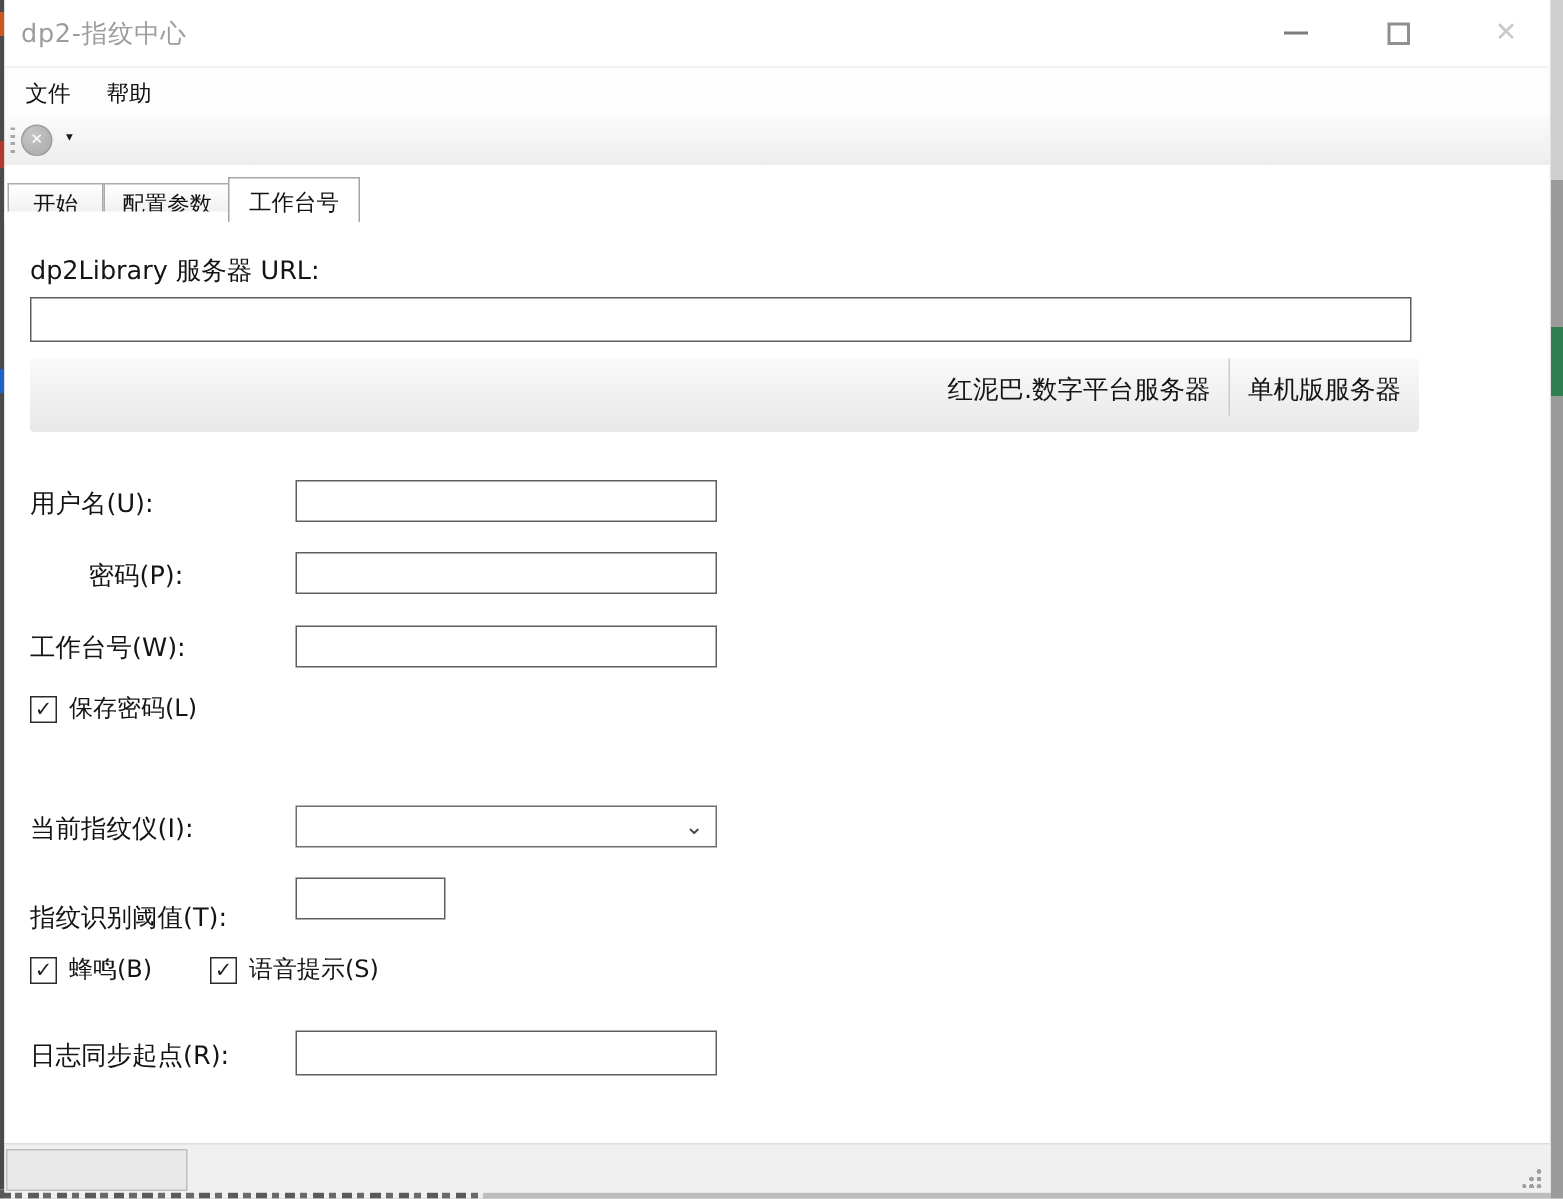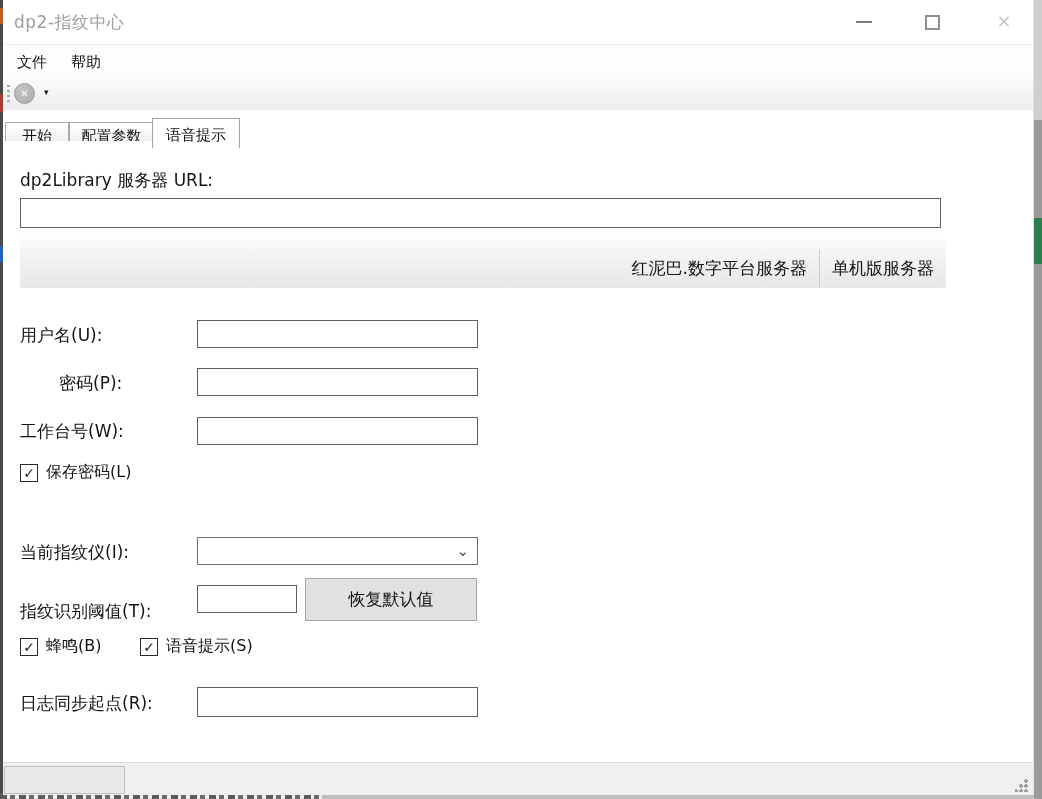--- a/index.html
+++ b/index.html
@@ -57,21 +57,21 @@
 
   .lbl { position:absolute; font-size:17px; color:#141414; white-space:nowrap; }
   .tbox { position:absolute; background:#ffffff; border:1px solid #5f5f5f; font-size:15px; padding:0 6px;
     font-family:"DejaVu Sans","Liberation Sans",sans-serif; color:#141414; outline:none; }
 
   .url-label { left:17px; top:28px; }
   .url-input { left:17px; top:57px; width:921px; height:30px; }
 
   .server-band { position:absolute; left:17px; top:98px; width:926px; height:49px;
     background:linear-gradient(#fafafa,#e7e7e7); border-radius:0 0 3px 3px;
-    display:flex; align-items:flex-end; justify-content:flex-end; }
+    display:flex; align-items:flex-start; justify-content:flex-end; }
   .link-btn { height:40px; padding:0 12px; background:transparent; border:none; font-size:17px; color:#141414;
     font-family:"DejaVu Sans","Liberation Sans",sans-serif; cursor:pointer; white-space:nowrap; }
   .band-sep { width:1px; height:38px; background:#cbcbcb; }
 
   .fld-label-1 { left:17px; top:183px; }
   .fld-input-1 { left:194px; top:179px; width:281px; height:28px; }
   .fld-label-2 { left:17px; top:231px;margin-left:39px; }
   .fld-input-2 { left:194px; top:227px; width:281px; height:28px; }
   .fld-label-3 { left:17px; top:279px; }
   .fld-input-3 { left:194px; top:276px; width:281px; height:28px; }
@@ -147,21 +147,21 @@
     <div class="toolbar">
       <span class="tool-grip"></span>
       <span class="tool-stop">✕</span>
       <span class="tool-drop">▾</span>
     </div>
 
     <div class="tabstrip">
       <div class="underline"></div>
       <div class="tab tab-0">开始</div>
       <div class="tab tab-1">配置参数</div>
-      <div class="tab tab-2 selected">语音提示</div>
+      <div class="tab tab-2 selected">工作台号</div>
     </div>
 
     <div class="content">
 
       <span class="lbl url-label">dp2Library 服务器 URL:</span>
       <input class="tbox url-input" value="" style="">
 
       <div class="server-band">
         <button class="link-btn">红泥巴.数字平台服务器</button>
         <span class="band-sep"></span>
@@ -182,21 +182,20 @@
         <span class="chk-label">保存密码(L)</span>
       </div>
 
       <span class="lbl combo-label">当前指纹仪(I):</span>
       <div class="combo">
         <span class="combo-chevron">⌄</span>
       </div>
 
       <span class="lbl thr-label">指纹识别阈值(T):</span>
       <input class="tbox thr-input" value="" style="">
-      <button class="reset-btn">恢复默认值</button>
 
       <div class="checkrow chk-beep">
         <span class="chk-box">✓</span>
         <span class="chk-label">蜂鸣(B)</span>
       </div>
       <div class="checkrow chk-voice">
         <span class="chk-box">✓</span>
         <span class="chk-label">语音提示(S)</span>
       </div>
 

